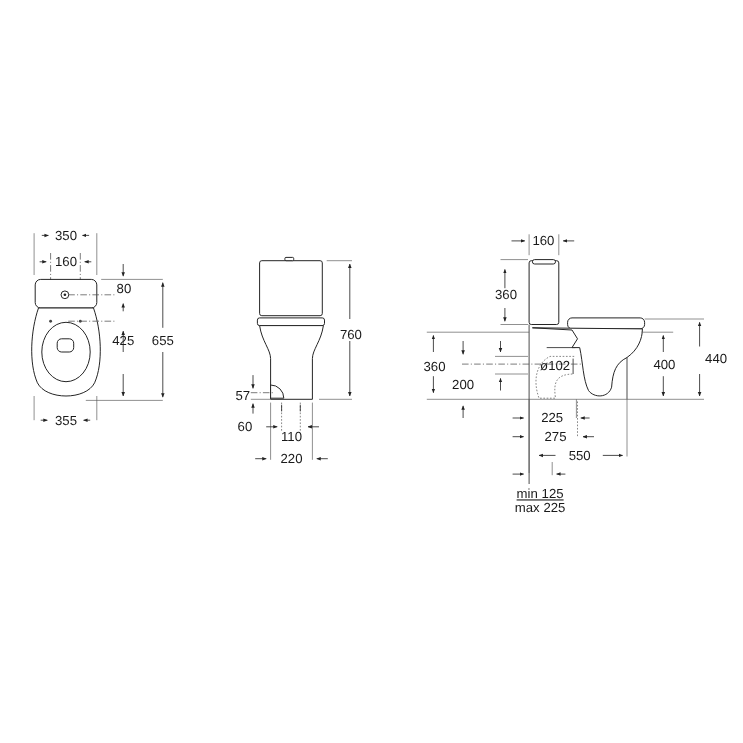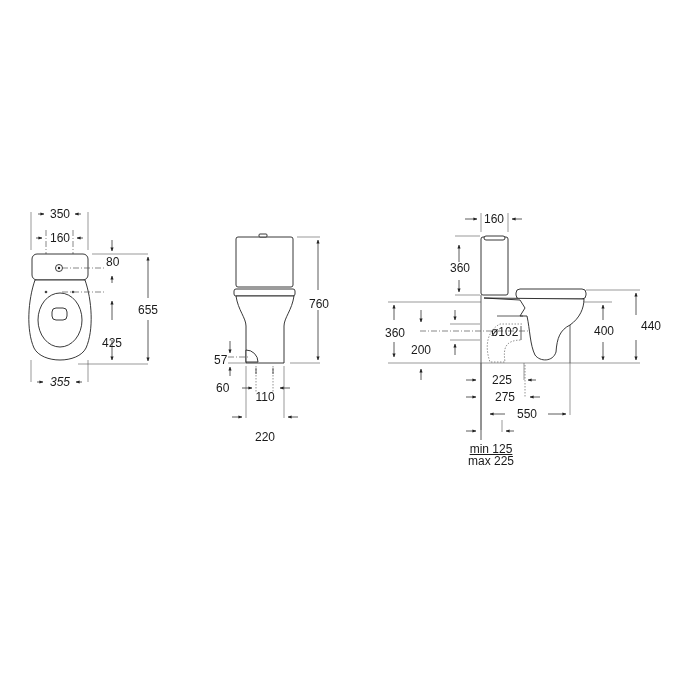--- a/index.html
+++ b/index.html
@@ -170,29 +170,29 @@
     <line class="ln" x1="548" y1="414" x2="566" y2="414" marker-end="url(#ah)"></line>
 
     <line class="ln" x1="466" y1="431" x2="476" y2="431" marker-end="url(#ah)"></line>
     <line class="ln" x1="514" y1="431" x2="506" y2="431" marker-end="url(#ah)"></line>
   </g>
 </svg>
 
 <span class="lbl c" style="left:60px;top:208px;">350</span>
 <span class="lbl c" style="left:60px;top:232px;">160</span>
 <span class="lbl" style="left:106px;top:256px;">80</span>
-<span class="lbl" style="left:102px;top:337px;">425</span>
+<span class="lbl" style="left:102px;top:304px;">425</span>
 <span class="lbl" style="left:138px;top:304px;">655</span>
-<span class="lbl c" style="left:60px;top:376px;font-style:italic;">355</span>
+<span class="lbl c" style="left:60px;top:376px;">355</span>
 
 <span class="lbl" style="left:309px;top:298px;">760</span>
 <span class="lbl" style="left:214px;top:354px;">57</span>
 <span class="lbl" style="left:216px;top:382px;">60</span>
 <span class="lbl c" style="left:265px;top:391px;">110</span>
-<span class="lbl c" style="left:265px;top:411px;margin-top:20px;">220</span>
+<span class="lbl c" style="left:265px;top:411px;">220</span>
 
 <span class="lbl c" style="left:494px;top:213px;">160</span>
 <span class="lbl" style="left:450px;top:262px;">360</span>
 <span class="lbl" style="left:385px;top:327px;">360</span>
 <span class="lbl" style="left:467px;top:326px;margin-left:24px;">ø102</span>
 <span class="lbl" style="left:411px;top:344px;">200</span>
 <span class="lbl" style="left:594px;top:325px;">400</span>
 <span class="lbl" style="left:641px;top:320px;">440</span>
 <span class="lbl c" style="left:502px;top:374px;">225</span>
 <span class="lbl c" style="left:505px;top:391px;">275</span>

